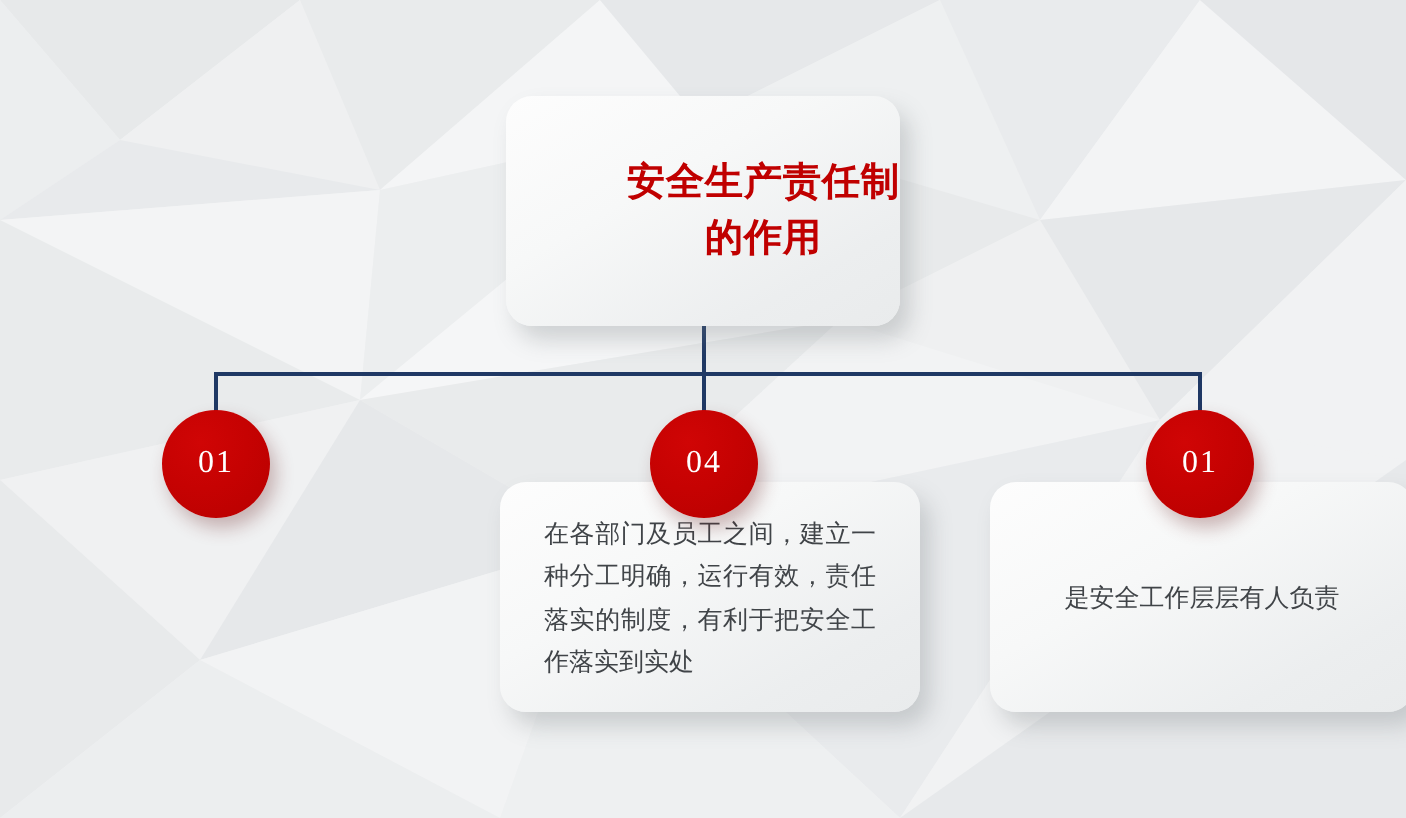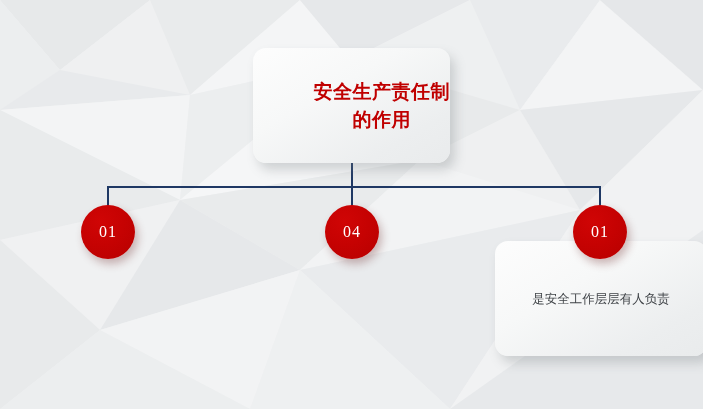--- a/index.html
+++ b/index.html
@@ -158,20 +158,25 @@
   <div class="connector conn-v-left"></div>
   <div class="connector conn-v-mid"></div>
   <div class="connector conn-v-right"></div>
 
   <div id="title-card" class="card">
     <div class="title-text">安全生产责任制
 的作用</div>
   </div>
 
 
+  <div id="card-2" class="card">
+    <div class="card-body">
+      <div class="card-text">在各部门及员工之间，建立一种分工明确，运行有效，责任落实的制度，有利于把安全工作落实到实处</div>
+    </div>
+  </div>
 
   <div id="card-3" class="card">
     <div class="card-body">
       <div class="card-text">是安全工作层层有人负责</div>
     </div>
   </div>
 
   <div id="circle-1" class="num-circle">01</div>
   <div id="circle-2" class="num-circle">04</div>
   <div id="circle-3" class="num-circle">01</div>

